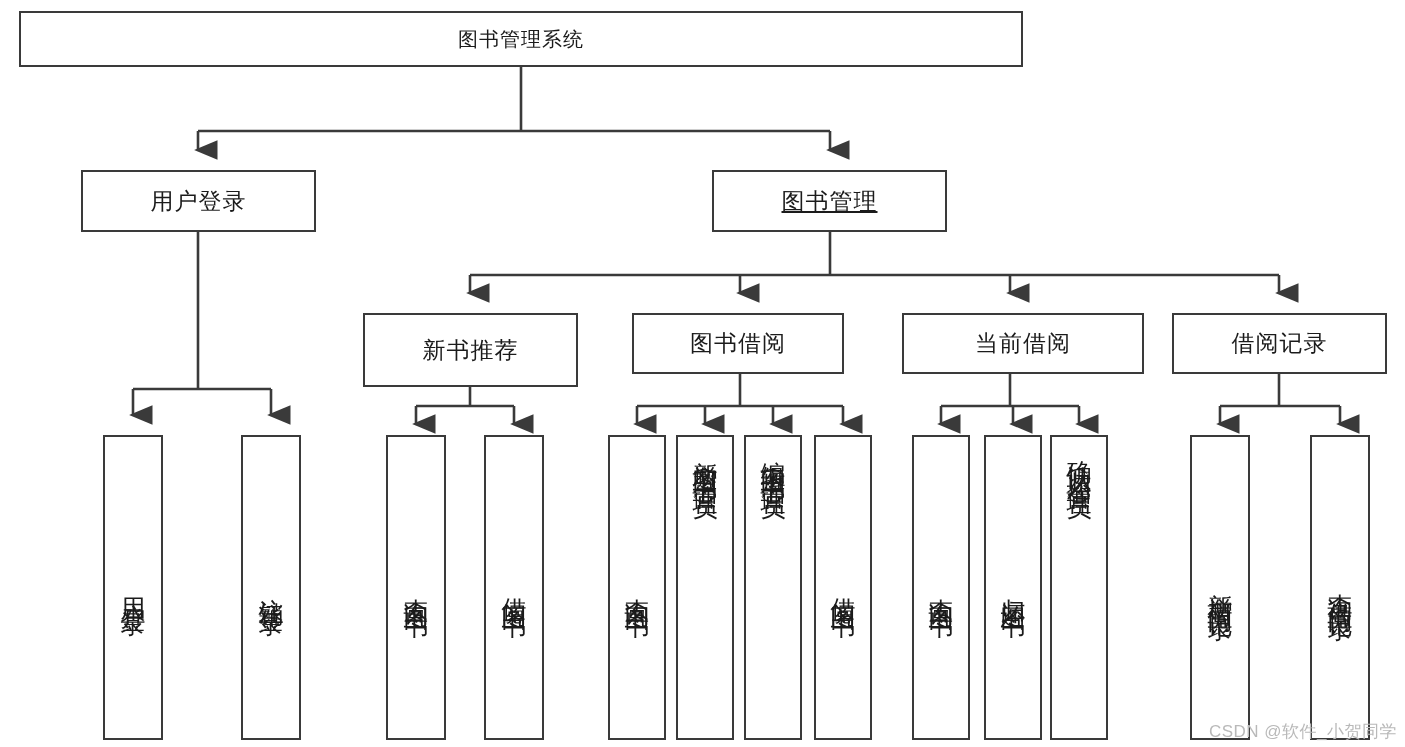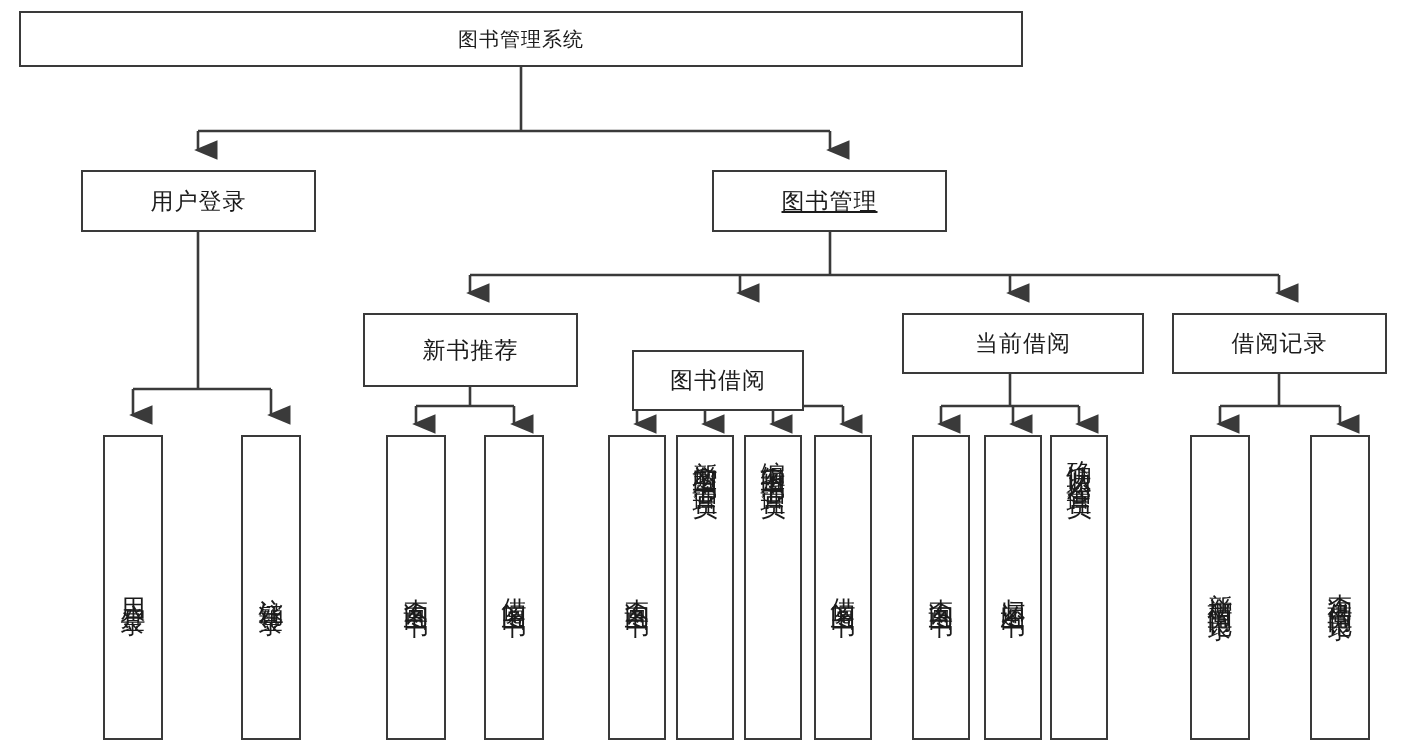--- a/index.html
+++ b/index.html
@@ -129,21 +129,21 @@
       </div>
       <div class="node lvl2" style="left: 81px; top: 170px; width: 235px; height: 62px;">
         <span class="label">用户登录</span>
       </div>
       <div class="node lvl2" style="left: 712px; top: 170px; width: 235px; height: 62px; text-decoration: underline;">
         <span class="label">图书管理</span>
       </div>
       <div class="node lvl3" style="left: 363px; top: 313px; width: 215px; height: 74px;">
         <span class="label">新书推荐</span>
       </div>
-      <div class="node lvl3" style="left: 632px; top: 313px; width: 172px; height: 61px; margin-top: 37px;">
+      <div class="node lvl3" style="left: 632px; top: 313px; width: 212px; height: 61px;">
         <span class="label">图书借阅</span>
       </div>
       <div class="node lvl3" style="left: 902px; top: 313px; width: 242px; height: 61px;">
         <span class="label">当前借阅</span>
       </div>
       <div class="node lvl3" style="left: 1172px; top: 313px; width: 215px; height: 61px; align-items: center;">
         <span class="label">借阅记录</span>
       </div>
       <div class="node leaf centerv" style="left: 103px; top: 435px; width: 60px; height: 305px;">
         <span class="label">用户登录</span>
@@ -179,13 +179,14 @@
         <span class="label">确认归还（管理员）</span>
       </div>
       <div class="node leaf centerv" style="left: 1190px; top: 435px; width: 60px; height: 305px;">
         <span class="label">新增借阅记录</span>
       </div>
       <div class="node leaf centerv" style="left: 1310px; top: 435px; width: 60px; height: 305px;">
         <span class="label">查询借阅记录</span>
       </div>
     </div>
 
+  <div id="watermark">CSDN @软件_小贺同学</div>
 </div>
 
 </body></html>

